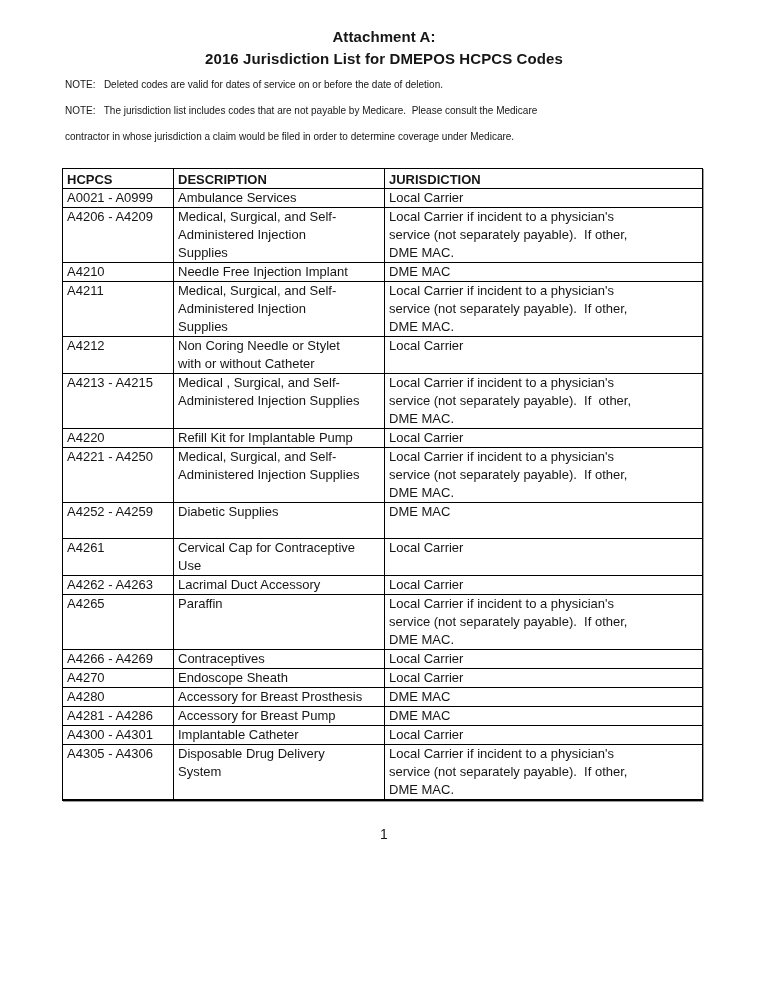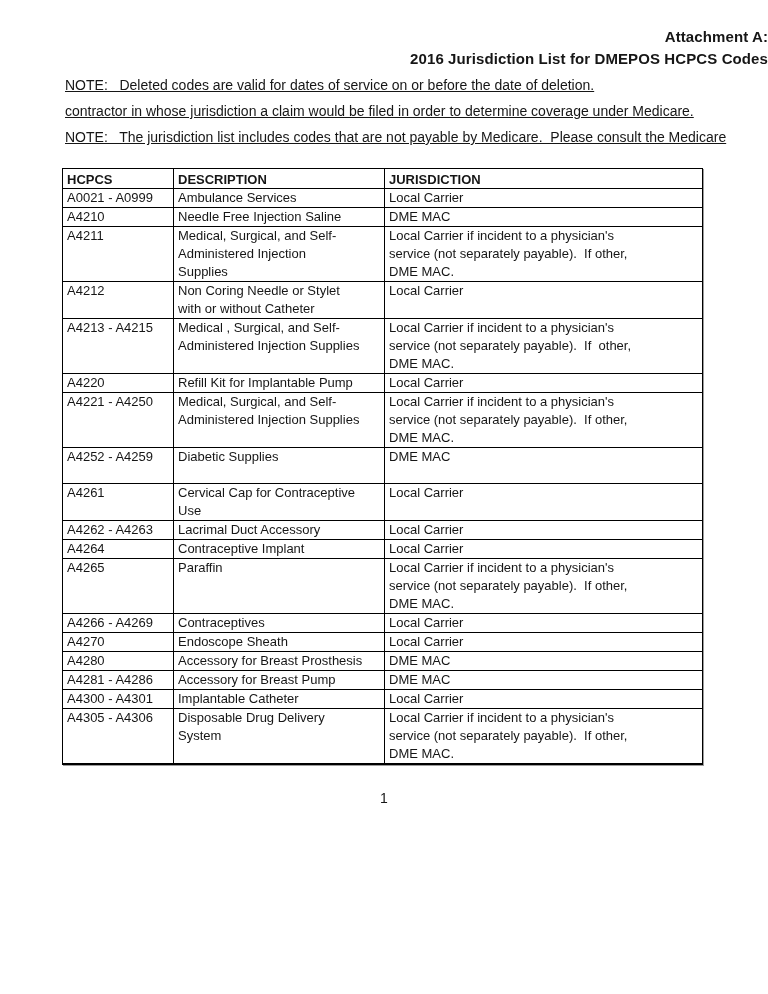--- a/index.html
+++ b/index.html
@@ -15,35 +15,34 @@
   }
   .page {
     position: relative;
     width: 768px;
     height: 994px;
     overflow: hidden;
     background: #ffffff;
   }
   .title-block {
     margin-top: 26px;
-    text-align: right;
+    text-align: center;
     font-weight: bold;
     font-size: 15px;
     line-height: 22px;
     letter-spacing: 0.1px;
   }
   .notes {
     margin: 2px 30px 0 65px;
   }
   .notes p {
     margin: 0;
-    font-size: 14px;
+    font-size: 10px;
     line-height: 26px;
     white-space: pre; 
-    text-decoration: underline;
   }
   table.jur {
     border-collapse: collapse;
     table-layout: fixed;
     margin: 18px 0 0 62px;
     width: 640px;
     border: 1px solid #000;
     border-bottom: 2px solid #000;
     box-shadow: 1px 1px 0 #9c9c9c;
     background: #fff;
@@ -84,22 +83,22 @@
 
 <div class="page">
 
   <div class="title-block">
     <div>Attachment A:</div>
     <div>2016 Jurisdiction List for DMEPOS HCPCS Codes</div>
   </div>
 
   <div class="notes">
     <p>NOTE:   Deleted codes are valid for dates of service on or before the date of deletion.</p>
+    <p>NOTE:   The jurisdiction list includes codes that are not payable by Medicare.  Please consult the Medicare</p>
     <p>contractor in whose jurisdiction a claim would be filed in order to determine coverage under Medicare.</p>
-    <p>NOTE:   The jurisdiction list includes codes that are not payable by Medicare.  Please consult the Medicare</p>
   </div>
 
   <table class="jur">
     <colgroup>
       <col class="c1">
       <col class="c2">
       <col class="c3">
     </colgroup>
     <thead>
       <tr>
@@ -108,22 +107,31 @@
         <th>JURISDICTION</th>
       </tr>
     </thead>
     <tbody>
         <tr>
           <td>A0021 - A0999</td>
           <td>Ambulance Services</td>
           <td>Local Carrier</td>
         </tr>
         <tr>
+          <td>A4206 - A4209</td>
+          <td>Medical, Surgical, and Self-
+Administered Injection
+Supplies</td>
+          <td>Local Carrier if incident to a physician's
+service (not separately payable).  If other,
+DME MAC.</td>
+        </tr>
+        <tr>
           <td>A4210</td>
-          <td>Needle Free Injection Saline</td>
+          <td>Needle Free Injection Implant</td>
           <td>DME MAC</td>
         </tr>
         <tr>
           <td>A4211</td>
           <td>Medical, Surgical, and Self-
 Administered Injection
 Supplies</td>
           <td>Local Carrier if incident to a physician's
 service (not separately payable).  If other,
 DME MAC.</td>
@@ -165,25 +173,20 @@
           <td>Cervical Cap for Contraceptive
 Use</td>
           <td>Local Carrier</td>
         </tr>
         <tr>
           <td>A4262 - A4263</td>
           <td>Lacrimal Duct Accessory</td>
           <td>Local Carrier</td>
         </tr>
         <tr>
-          <td>A4264</td>
-          <td>Contraceptive Implant</td>
-          <td>Local Carrier</td>
-        </tr>
-        <tr>
           <td>A4265</td>
           <td>Paraffin</td>
           <td>Local Carrier if incident to a physician's
 service (not separately payable).  If other,
 DME MAC.</td>
         </tr>
         <tr>
           <td>A4266 - A4269</td>
           <td>Contraceptives</td>
           <td>Local Carrier</td>

